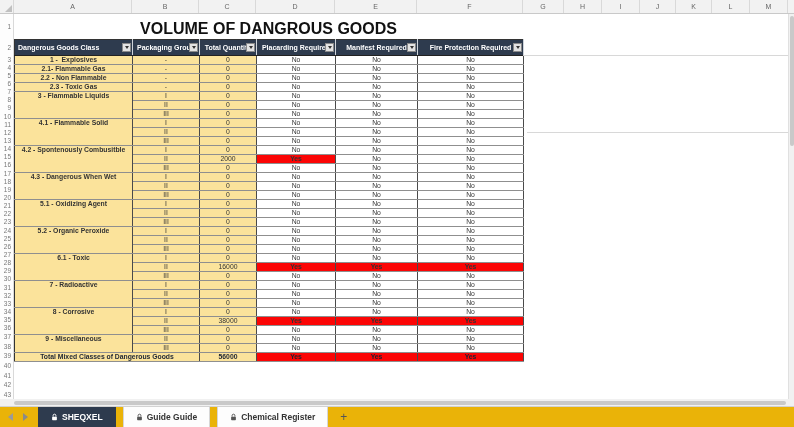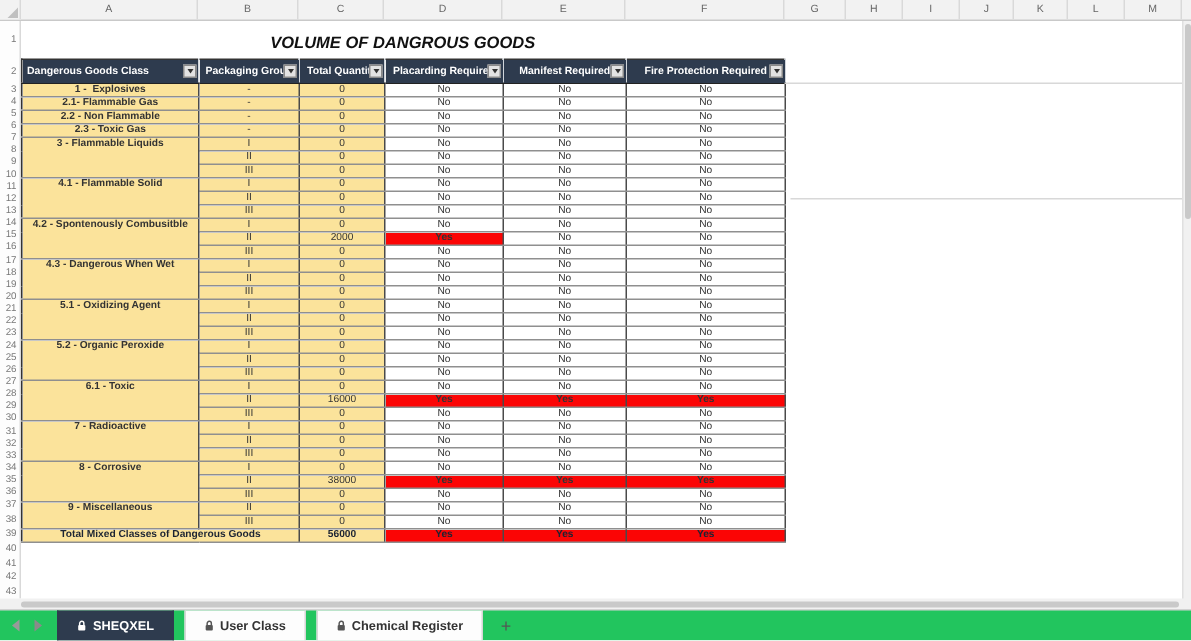--- a/index.html
+++ b/index.html
@@ -16,21 +16,21 @@
                 border-width:0 0 7px 7px;border-color:transparent transparent #c0c0c0 transparent;}
 
   
   .rownums{position:absolute;left:0;top:14px;width:14px;background:#fdfdfd;
            border-right:1px solid #d9d9d9;box-sizing:border-box;}
   .rownums .rn{width:11px;text-align:right;font-size:6.5px;color:#777;display:flex;
                align-items:center;justify-content:flex-end;box-sizing:border-box;}
 
   
   .title{position:absolute;left:14px;top:16px;width:509px;height:23px;line-height:26px;
-         text-align:center;font-size:11px;font-weight:bold;color:#111;white-space:nowrap;font-style:italic;}
+         text-align:center;font-size:16px;font-weight:bold;color:#111;white-space:nowrap;}
 
   
   table.grid{position:absolute;left:14px;top:39px;border-collapse:collapse;table-layout:fixed;
              border:1px solid #333;}
   table.grid th,table.grid td{padding:0;margin:0;overflow:hidden;white-space:pre;box-sizing:border-box;}
   table.grid th{height:16px;font-size:7px;font-weight:bold;color:#fff;text-align:center;
                 border-right:1px solid #cfd4da;border-bottom:1px solid #222;position:relative;line-height:15px;}
   table.grid th.first{text-align:left;padding-left:3px;}
   table.grid tr.datarow{height:8.15px;}
   table.grid td{font-size:6.8px;line-height:8px;text-align:center;color:#333;
@@ -53,21 +53,21 @@
               align-items:center;justify-content:center;text-align:center;cursor:pointer;
               box-shadow:0 0 0 1px rgba(0,0,0,0.05);}
 
   
   .vscroll{position:absolute;right:0;top:14px;width:6px;height:386px;background:#f1f1f1;border-left:1px solid #e0e0e0;box-sizing:border-box;}
   .vscroll .thumb{position:absolute;left:1px;top:2px;width:4px;height:130px;background:#c9c9c9;border-radius:2px;}
   .hscroll{position:absolute;left:0;top:399px;width:794px;height:7px;background:#f1f1f1;}
   .hscroll .thumb{position:absolute;left:14px;top:1.5px;height:4px;width:772px;background:#c9c9c9;border-radius:2px;}
 
   
-  .tabbar{position:absolute;left:0;top:406px;width:794px;height:21px;background:#22c55e;
+  .tabbar{position:absolute;left:0;top:406px;width:794px;height:21px;background:#eab308;
           border-top:1px solid #d2d2d2;display:flex;align-items:center;box-sizing:border-box;}
   .navarrows{display:flex;align-items:center;gap:10px;margin:0 10px 0 8px;}
   .arrow{width:0;height:0;border-top:4px solid transparent;border-bottom:4px solid transparent;display:block;}
   .arrow.left{border-right:5px solid #9a9a9a;}
   .arrow.right{border-left:5px solid #8a8a8a;}
   .tabs{display:flex;height:21px;align-items:stretch;gap:7px;}
   .tab{display:flex;align-items:center;gap:4px;padding:0 12px;font-size:8.5px;font-weight:bold;
        color:#333;background:#fdfdfd;border:1px solid #d6d6d6;border-top:none;box-sizing:border-box;cursor:pointer;}
   .tab.dark{background:#2e3b4e;color:#fff;border-color:#2e3b4e;}
   .tab.active{color:#21a366;background:#fff;}
@@ -433,21 +433,21 @@
             <path d="M3 5V3.5a2 2 0 0 1 4 0V5" fill="none" stroke="#ffffff" stroke-width="1.4"></path>
             <rect x="1.6" y="5" width="6.8" height="5.2" rx="1" fill="#ffffff"></rect>
           </svg>
           <span>SHEQXEL</span>
         </div>
         <div class="tab ">
           <svg width="7" height="8" viewBox="0 0 10 11">
             <path d="M3 5V3.5a2 2 0 0 1 4 0V5" fill="none" stroke="#555555" stroke-width="1.4"></path>
             <rect x="1.6" y="5" width="6.8" height="5.2" rx="1" fill="#555555"></rect>
           </svg>
-          <span>User Class</span>
+          <span>Guide Guide</span>
         </div>
         <div class="tab ">
           <svg width="7" height="8" viewBox="0 0 10 11">
             <path d="M3 5V3.5a2 2 0 0 1 4 0V5" fill="none" stroke="#555555" stroke-width="1.4"></path>
             <rect x="1.6" y="5" width="6.8" height="5.2" rx="1" fill="#555555"></rect>
           </svg>
           <span>Chemical Register</span>
         </div>
       </div>
     <div class="addsheet">+</div>

